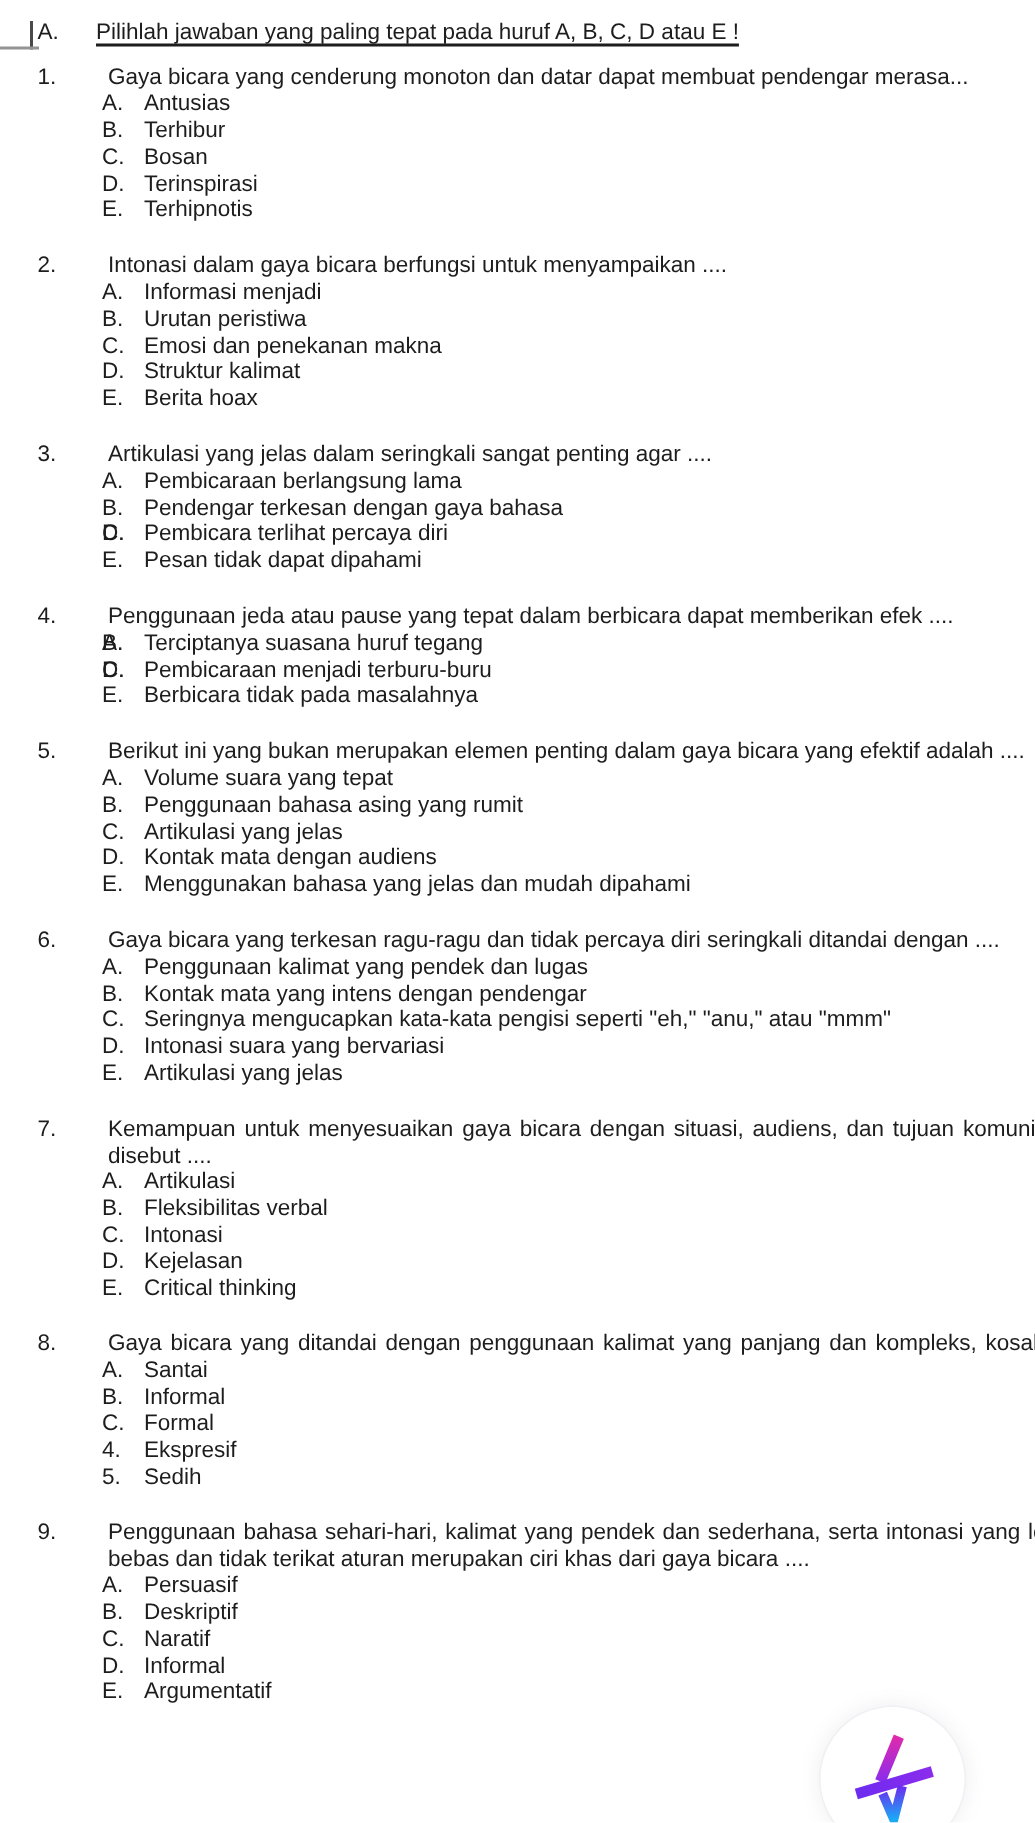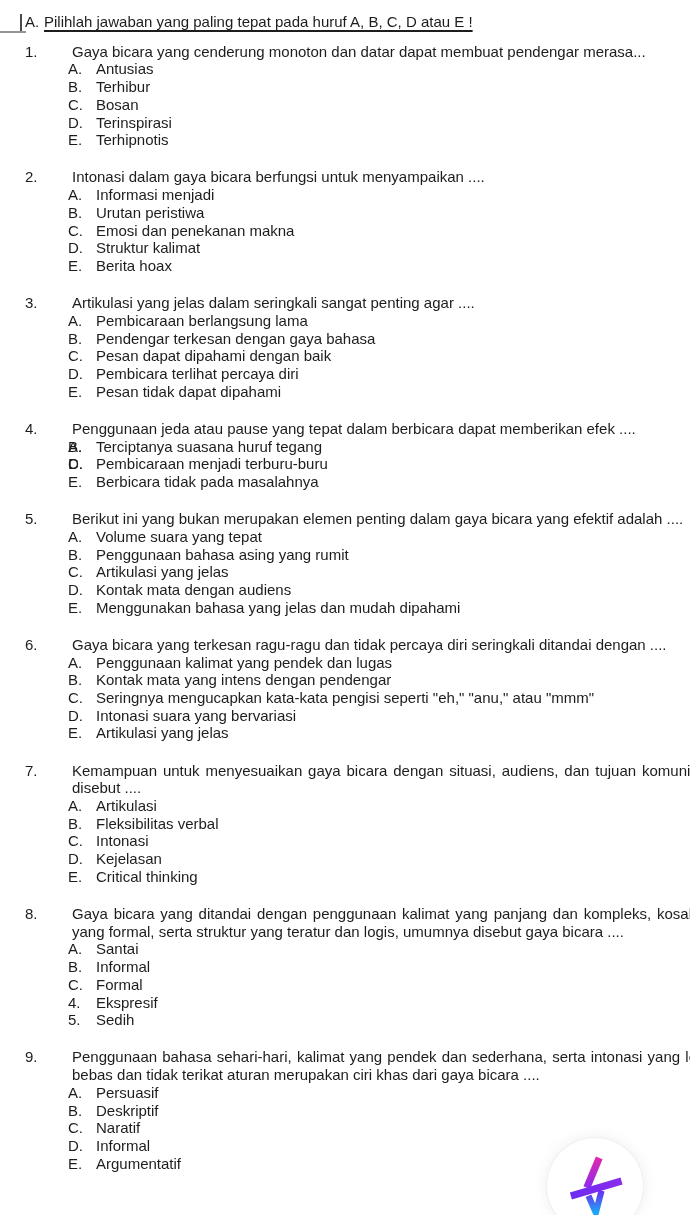--- a/index.html
+++ b/index.html
@@ -11,21 +11,21 @@
     font-family:"Liberation Sans",sans-serif;
     font-size:15px;
     line-height:17.7px;
     color:#1d1d1d;
   }
   .content{position:absolute;top:13px;left:0;width:690px;}
   
   .heading{position:relative;margin-bottom:12px;}
   .heading .sec-label{position:absolute;left:25px;top:0;}
   .heading .sec-title{
-    display:block;margin-left:44px;
+    display:block;margin-left:64px;
     text-decoration:underline;
     text-decoration-thickness:1.5px;
     text-underline-offset:2.5px;
     white-space:nowrap;
   }
   
   .art-v{position:absolute;left:20px;top:14px;width:2px;height:19px;background:#4a4a4a;}
   .art-h{position:absolute;left:0;top:31px;width:26px;height:2px;background:#949494;}
   
   .question{position:relative;margin-bottom:19.5px;}
@@ -96,21 +96,21 @@
       </div>
 
       <div class="question">
         <span class="q-num">3.</span>
         <div class="q-lines">
             <div class="q-line">Artikulasi yang jelas dalam seringkali sangat penting agar ....</div>
           </div>
         <div class="q-opts">
             <div class="opt-row"><span class="opt-letter">A.</span><span class="opt-text">Pembicaraan berlangsung lama</span></div>
             <div class="opt-row"><span class="opt-letter">B.</span><span class="opt-text">Pendengar terkesan dengan gaya bahasa</span></div>
-            <div class="opt-row"><span class="opt-letter">C.</span><span class="opt-text">Pesan dapat dipahami dengan baik</span></div>
+            <div class="opt-row"><span class="opt-letter">C.</span></div>
             <div class="opt-row"><span class="opt-letter">D.</span><span class="opt-text">Pembicara terlihat percaya diri</span></div>
             <div class="opt-row"><span class="opt-letter">E.</span><span class="opt-text">Pesan tidak dapat dipahami</span></div>
           </div>
       </div>
 
       <div class="question">
         <span class="q-num">4.</span>
         <div class="q-lines">
             <div class="q-line">Penggunaan jeda atau pause yang tepat dalam berbicara dapat memberikan efek ....</div>
           </div>
@@ -163,21 +163,20 @@
             <div class="opt-row"><span class="opt-letter">C.</span><span class="opt-text">Intonasi</span></div>
             <div class="opt-row"><span class="opt-letter">D.</span><span class="opt-text">Kejelasan</span></div>
             <div class="opt-row"><span class="opt-letter">E.</span><span class="opt-text">Critical thinking</span></div>
           </div>
       </div>
 
       <div class="question">
         <span class="q-num">8.</span>
         <div class="q-lines">
             <div class="q-line just">Gaya bicara yang ditandai dengan penggunaan kalimat yang panjang dan kompleks, kosakata</div>
-            <div class="q-line">yang formal, serta struktur yang teratur dan logis, umumnya disebut gaya bicara ....</div>
           </div>
         <div class="q-opts">
             <div class="opt-row"><span class="opt-letter">A.</span><span class="opt-text">Santai</span></div>
             <div class="opt-row"><span class="opt-letter">B.</span><span class="opt-text">Informal</span></div>
             <div class="opt-row"><span class="opt-letter">C.</span><span class="opt-text">Formal</span></div>
             <div class="opt-row"><span class="opt-letter">4.</span><span class="opt-text">Ekspresif</span></div>
             <div class="opt-row"><span class="opt-letter">5.</span><span class="opt-text">Sedih</span></div>
           </div>
       </div>
 

